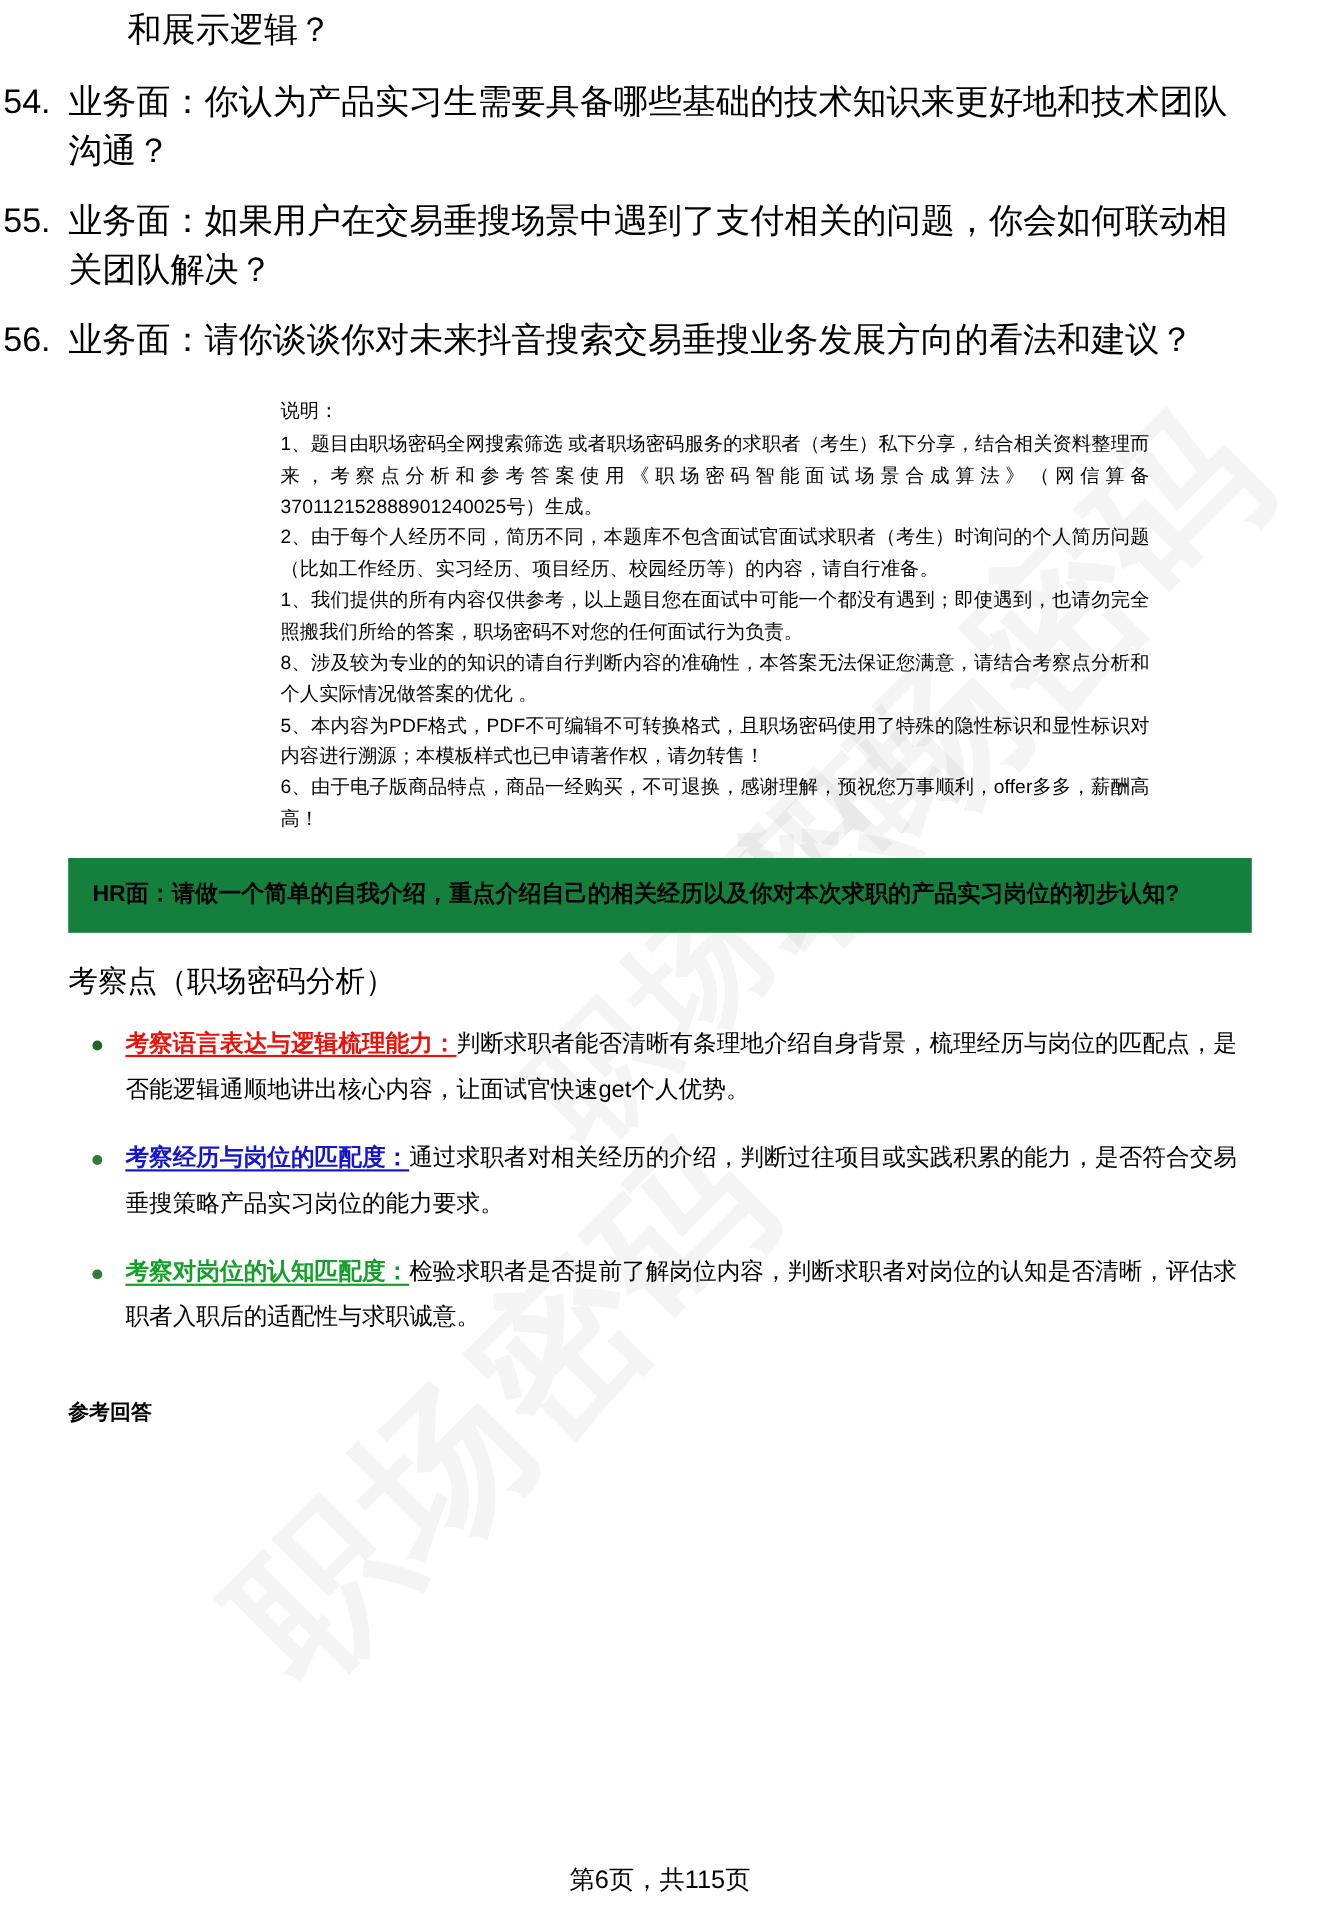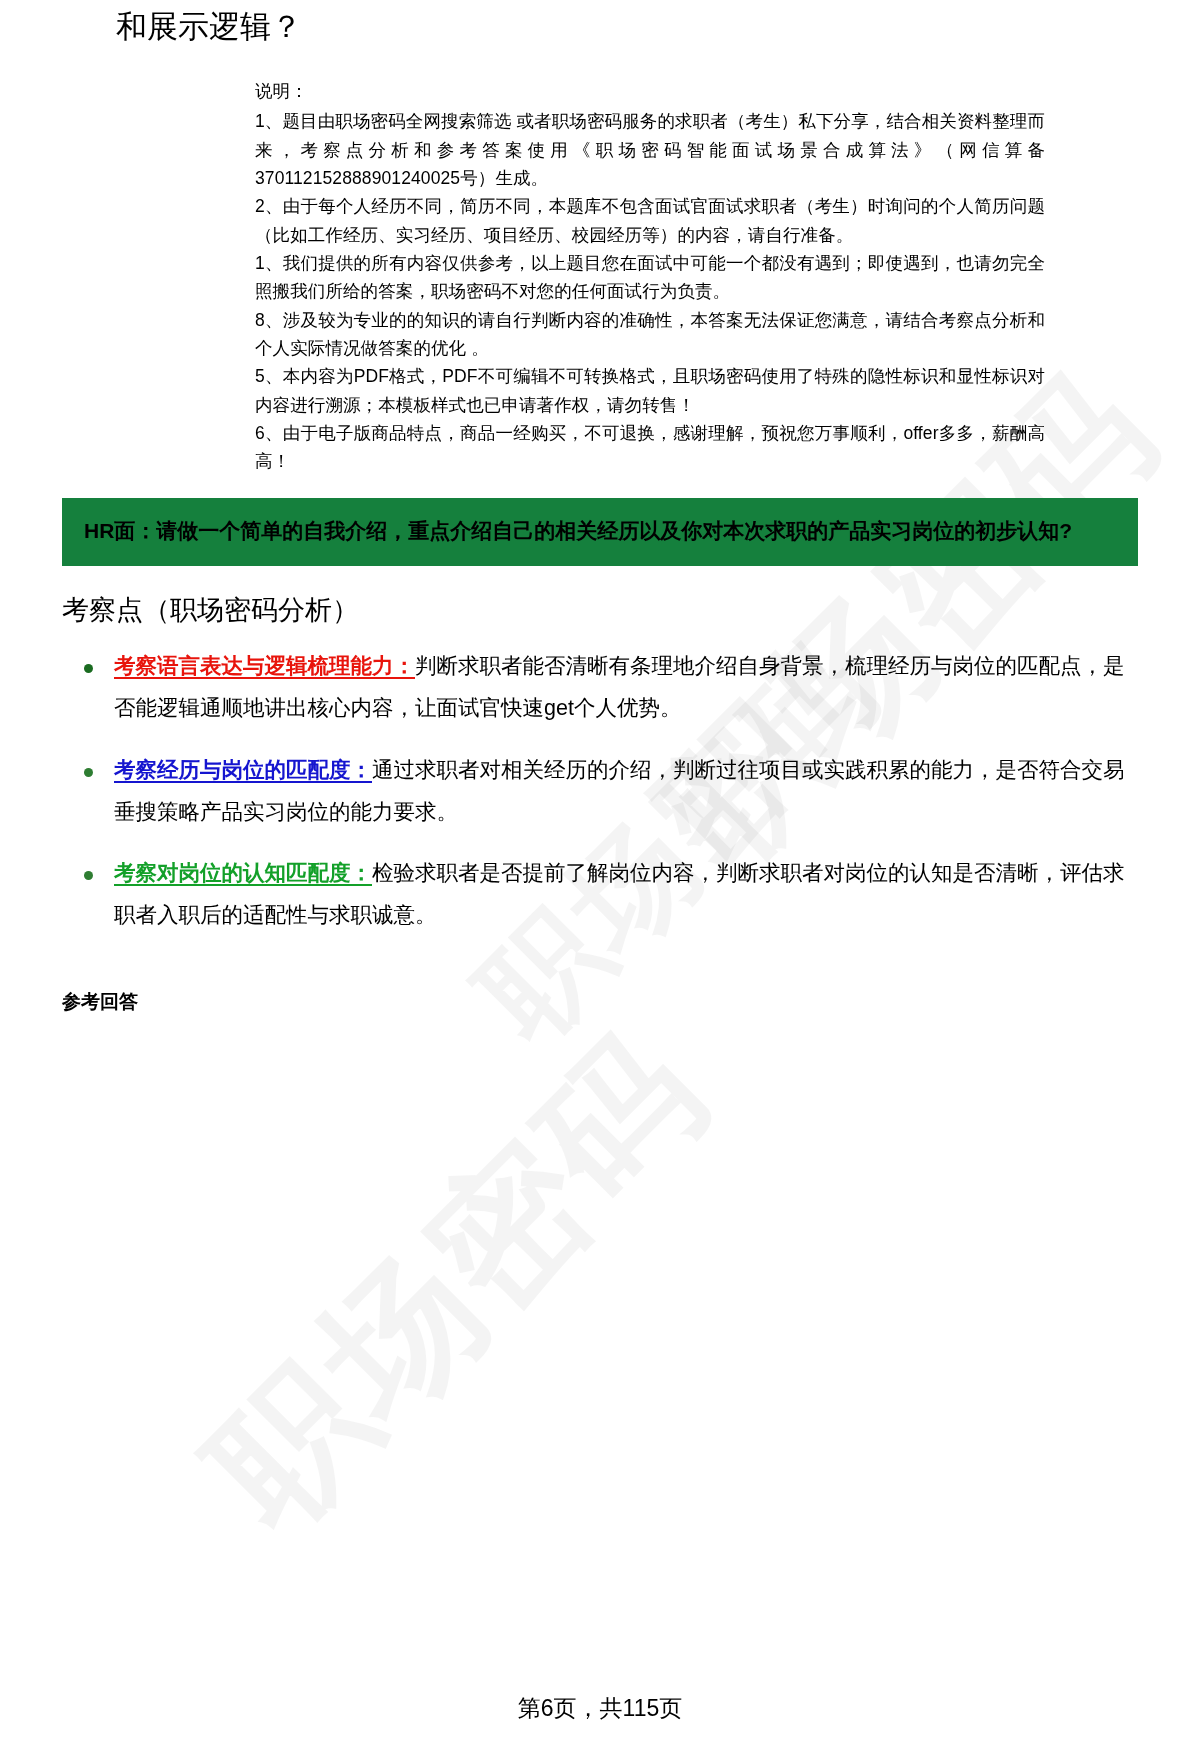--- a/index.html
+++ b/index.html
@@ -135,20 +135,34 @@
 <div class="watermark-layer">
   <div class="wm" style="left:600px;top:520px;font-size:150px;">职场密码</div>
   <div class="wm" style="left:150px;top:1180px;font-size:150px;">职场密码</div>
   <div class="wm" style="left:430px;top:760px;font-size:120px;">职场密码</div>
 </div>
 
 <div class="page">
 
   <p class="partial-line">和展示逻辑？</p>
 
+  <ul class="q-list">
+    <li class="q-item">
+      <span class="q-num">54.</span>
+      <span class="q-text">业务面：你认为产品实习生需要具备哪些基础的技术知识来更好地和技术团队沟通？</span>
+    </li>
+    <li class="q-item">
+      <span class="q-num">55.</span>
+      <span class="q-text">业务面：如果用户在交易垂搜场景中遇到了支付相关的问题，你会如何联动相关团队解决？</span>
+    </li>
+    <li class="q-item">
+      <span class="q-num">56.</span>
+      <span class="q-text">业务面：请你谈谈你对未来抖音搜索交易垂搜业务发展方向的看法和建议？</span>
+    </li>
+  </ul>
 
   <div class="note-block">
     <p class="note-title">说明：</p>
     <p class="note-line">1、题目由职场密码全网搜索筛选 或者职场密码服务的求职者（考生）私下分享，结合相关资料整理而来，考察点分析和参考答案使用《职场密码智能面试场景合成算法》（网信算备370112152888901240025号）生成。</p>
     <p class="note-line">2、由于每个人经历不同，简历不同，本题库不包含面试官面试求职者（考生）时询问的个人简历问题（比如工作经历、实习经历、项目经历、校园经历等）的内容，请自行准备。</p>
     <p class="note-line">1、我们提供的所有内容仅供参考，以上题目您在面试中可能一个都没有遇到；即使遇到，也请勿完全照搬我们所给的答案，职场密码不对您的任何面试行为负责。</p>
     <p class="note-line">8、涉及较为专业的的知识的请自行判断内容的准确性，本答案无法保证您满意，请结合考察点分析和个人实际情况做答案的优化 。</p>
     <p class="note-line">5、本内容为PDF格式，PDF不可编辑不可转换格式，且职场密码使用了特殊的隐性标识和显性标识对内容进行溯源；本模板样式也已申请著作权，请勿转售！</p>
     <p class="note-line">6、由于电子版商品特点，商品一经购买，不可退换，感谢理解，预祝您万事顺利，offer多多，薪酬高高！</p>
   </div>

